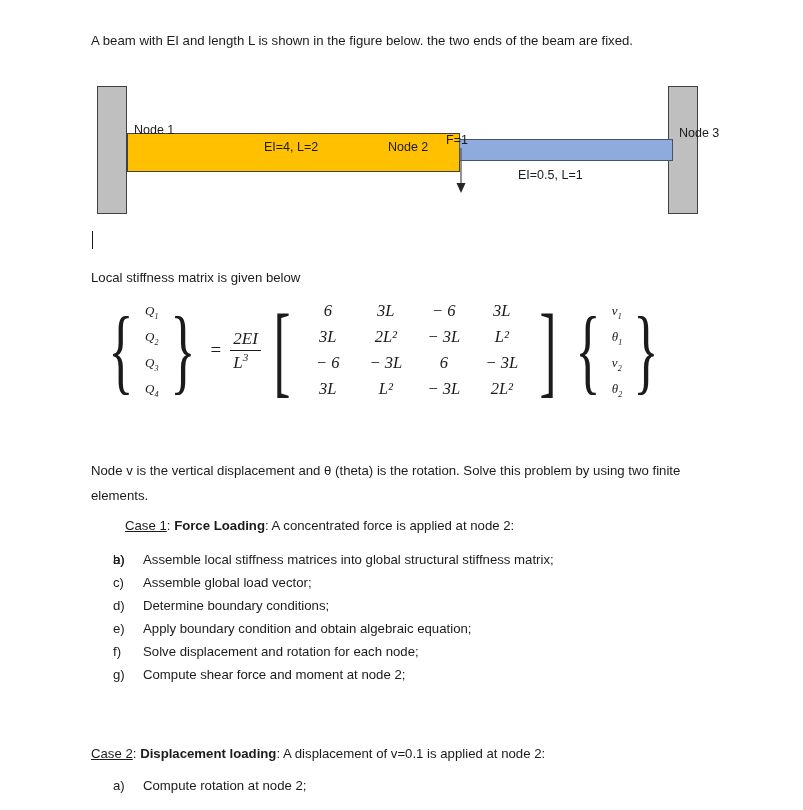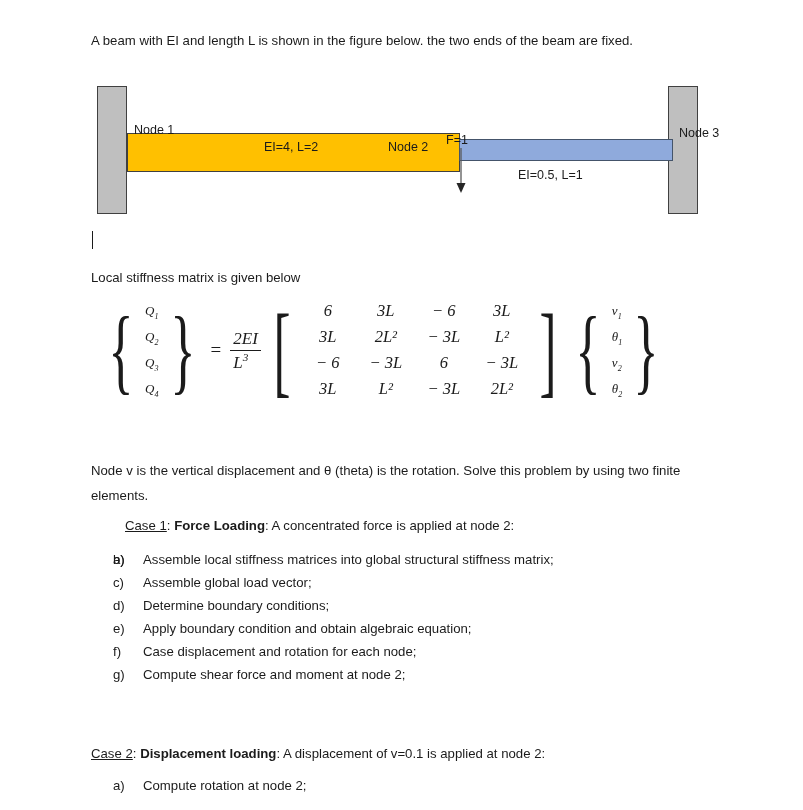--- a/index.html
+++ b/index.html
@@ -343,21 +343,21 @@
     <li>
       <span class="marker">d)</span>
       <span>Determine boundary conditions;</span>
     </li>
     <li>
       <span class="marker">e)</span>
       <span>Apply boundary condition and obtain algebraic equation;</span>
     </li>
     <li>
       <span class="marker">f)</span>
-      <span>Case displacement and rotation for each node;</span>
+      <span>Solve displacement and rotation for each node;</span>
     </li>
     <li>
       <span class="marker">g)</span>
       <span>Compute shear force and moment at node 2;</span>
     </li>
   </ul>
 
   <div class="para" id="case2-line">
     <span class="underline">Case 2</span><span>: </span><span class="bold">Displacement loading</span><span>: A displacement of v=0.1 is applied at node 2:</span>
   </div>

